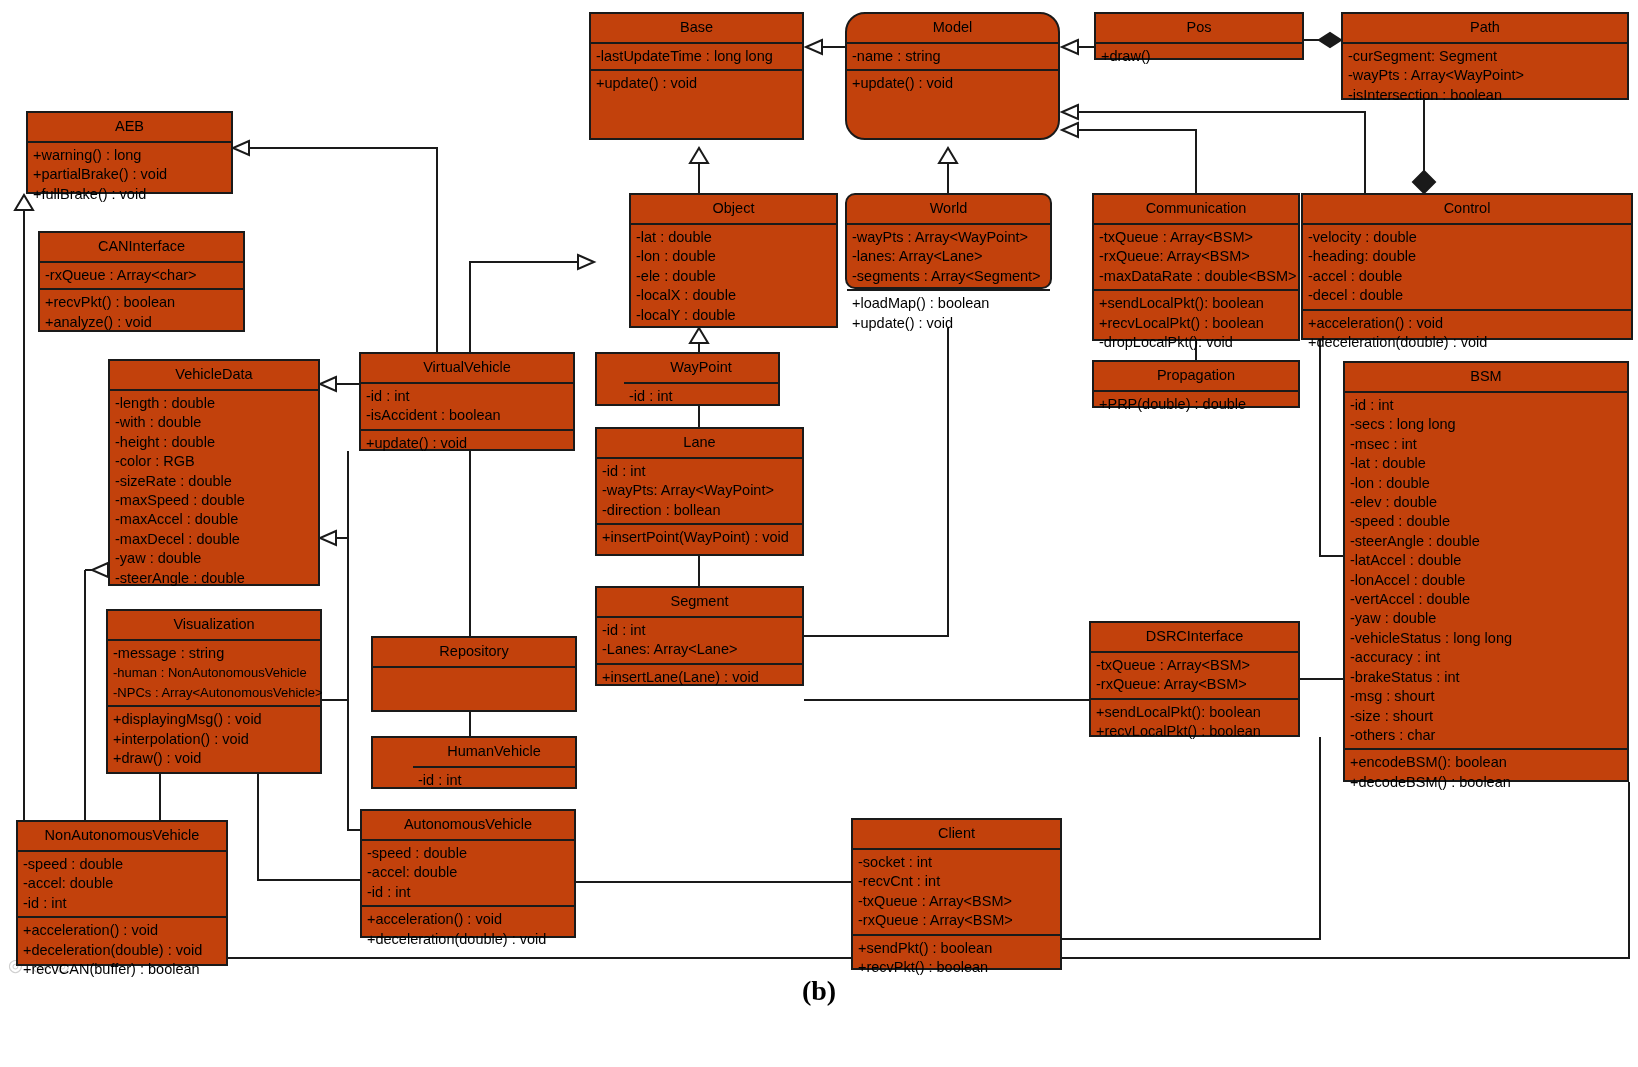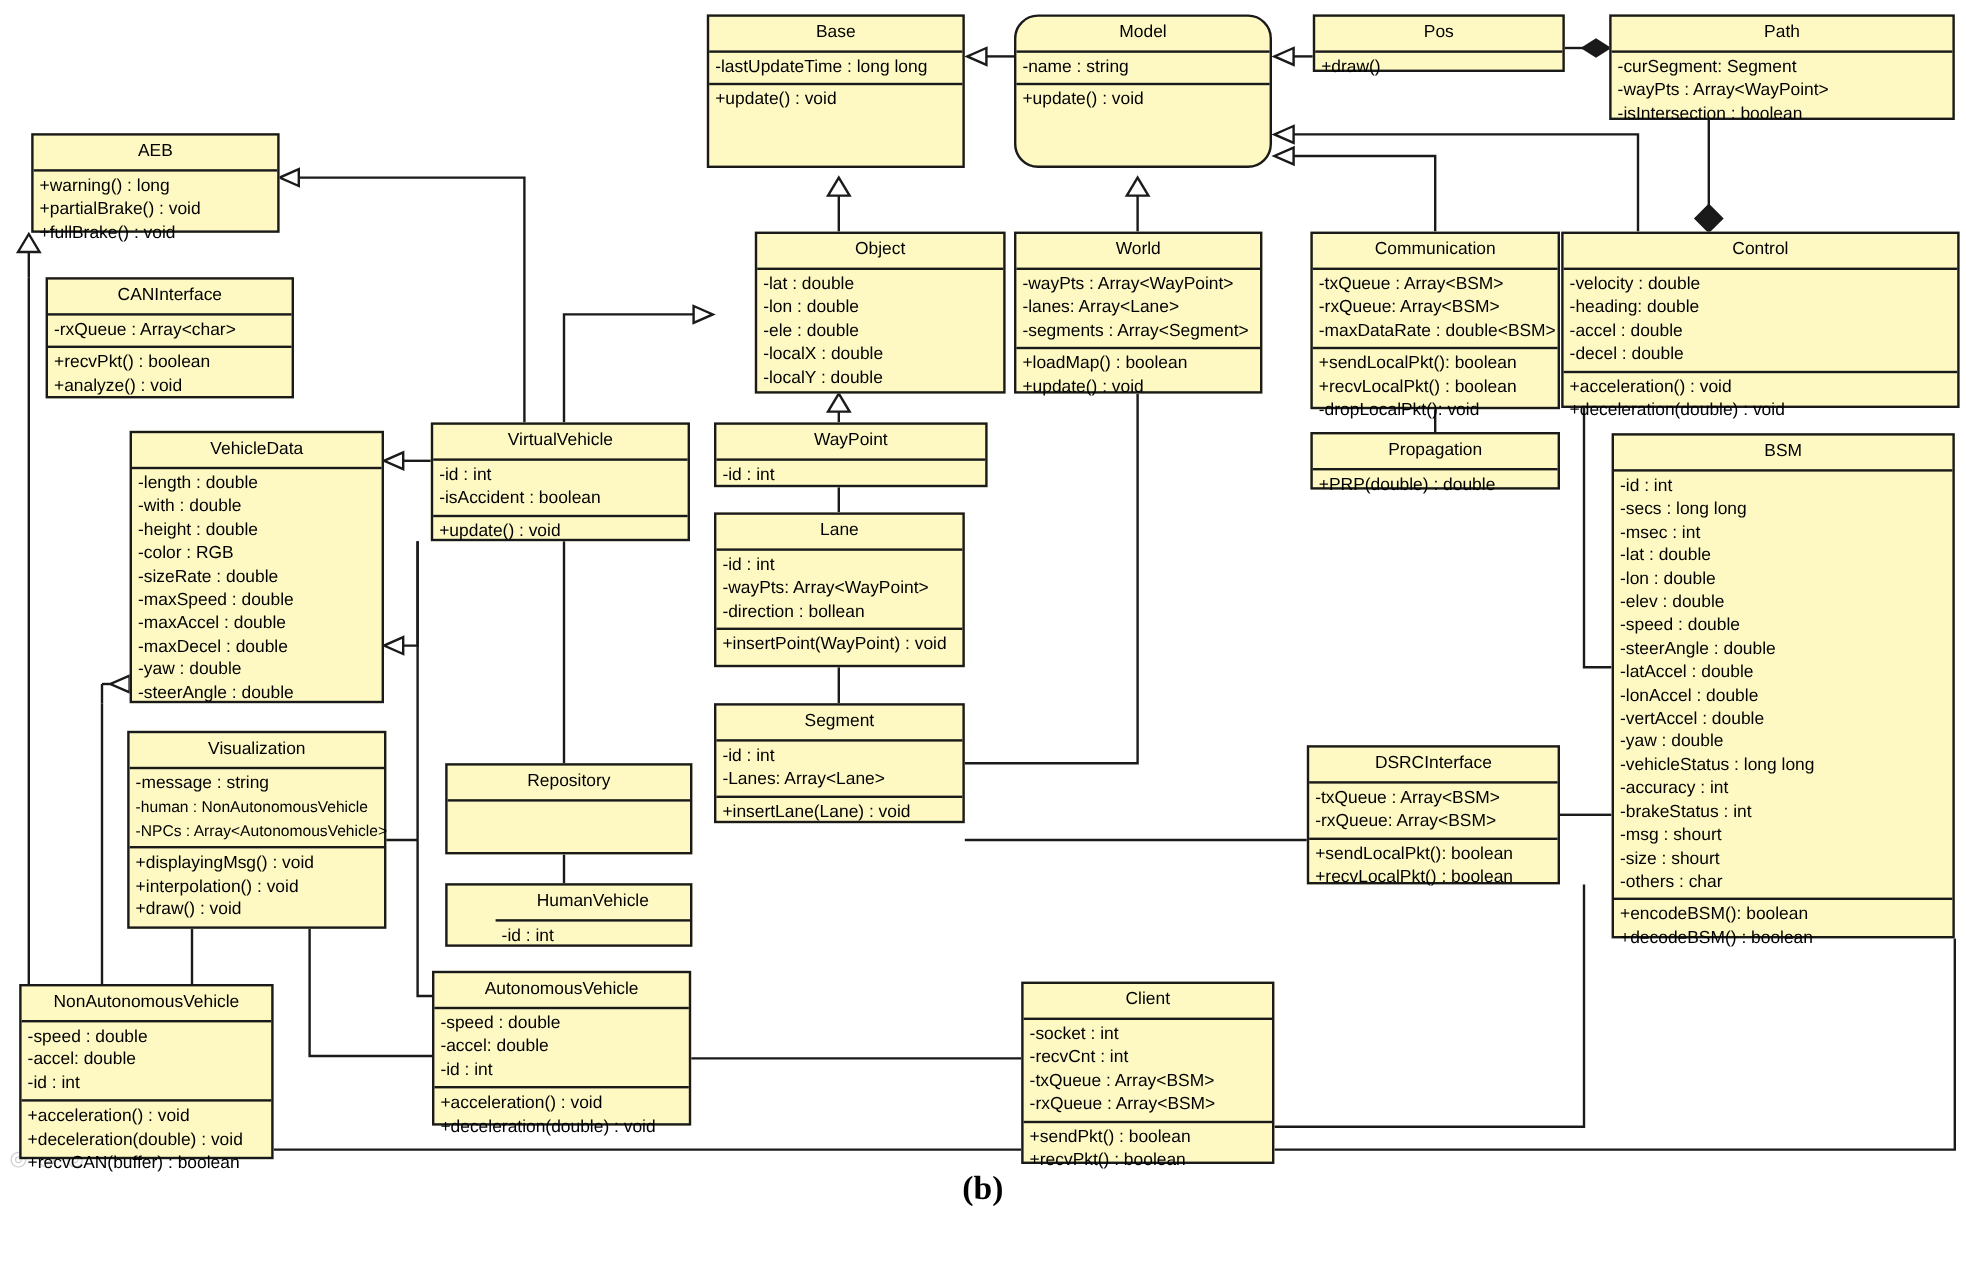--- a/index.html
+++ b/index.html
@@ -24,21 +24,21 @@
     left: 0;
     top: 0;
     width: 1638px;
     height: 1067px;
     pointer-events: none;
   }
   .uml-class {
     position: absolute;
     box-sizing: border-box;
     border: 2px solid #1a1a1a;
-    background: #fef9c3;
+    background: #c2410c;
     z-index: 5;
   }
   .uml-title {
     text-align: center;
     font-size: 14.5px;
     line-height: 1.45;
     padding: 3px 4px 4px 4px;
     border-bottom: 2px solid #1a1a1a;
     white-space: nowrap;
     overflow: hidden;
@@ -252,21 +252,21 @@
     <div class="uml-title">Object</div>
     <div class="uml-section">
       <div class="uml-row">-lat : double</div>
       <div class="uml-row">-lon : double</div>
       <div class="uml-row">-ele : double</div>
       <div class="uml-row">-localX : double</div>
       <div class="uml-row">-localY : double</div>
     </div>
   </div>
 
-  <div class="uml-class" style="left:845px; top:193px; width:207px; height:135px;">
+  <div class="uml-class" style="left:845px; top:193px; width:207px; height:96px;border-radius:10px;">
     <div class="uml-title">World</div>
     <div class="uml-section">
       <div class="uml-row">-wayPts : Array&lt;WayPoint&gt;</div>
       <div class="uml-row">-lanes: Array&lt;Lane&gt;</div>
       <div class="uml-row">-segments : Array&lt;Segment&gt;</div>
     </div>
     <div class="uml-section">
       <div class="uml-row">+loadMap() : boolean</div>
       <div class="uml-row">+update() : void</div>
     </div>
@@ -327,21 +327,21 @@
     <div class="uml-title">VirtualVehicle</div>
     <div class="uml-section">
       <div class="uml-row">-id : int</div>
       <div class="uml-row">-isAccident : boolean</div>
     </div>
     <div class="uml-section">
       <div class="uml-row">+update() : void</div>
     </div>
   </div>
 
-  <div class="uml-class" style="left:595px; top:352px; width:228px; height:54px;">
+  <div class="uml-class" style="left:595px; top:352px; width:185px; height:54px;padding-left:27px;">
     <div class="uml-title">WayPoint</div>
     <div class="uml-section">
       <div class="uml-row">-id : int</div>
     </div>
   </div>
 
   <div class="uml-class" style="left:1343px; top:361px; width:286px; height:421px;">
     <div class="uml-title">BSM</div>
     <div class="uml-section">
       <div class="uml-row">-id : int</div>

